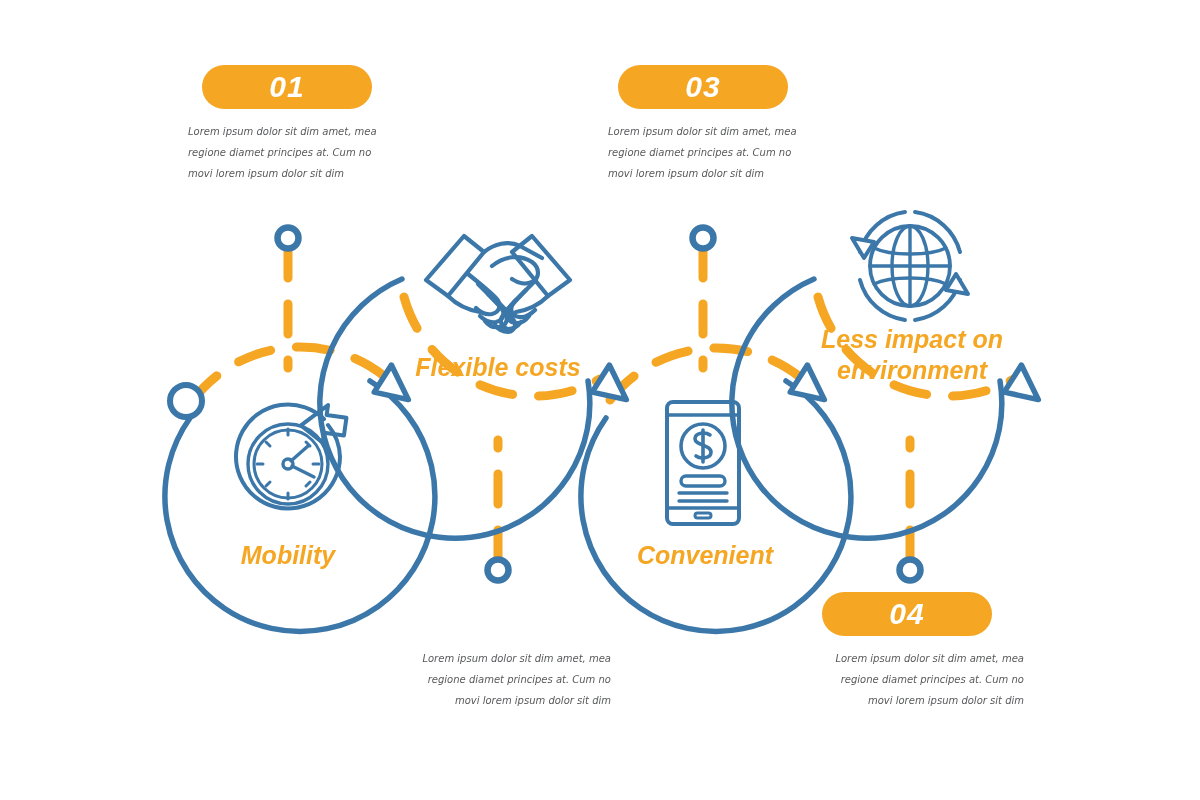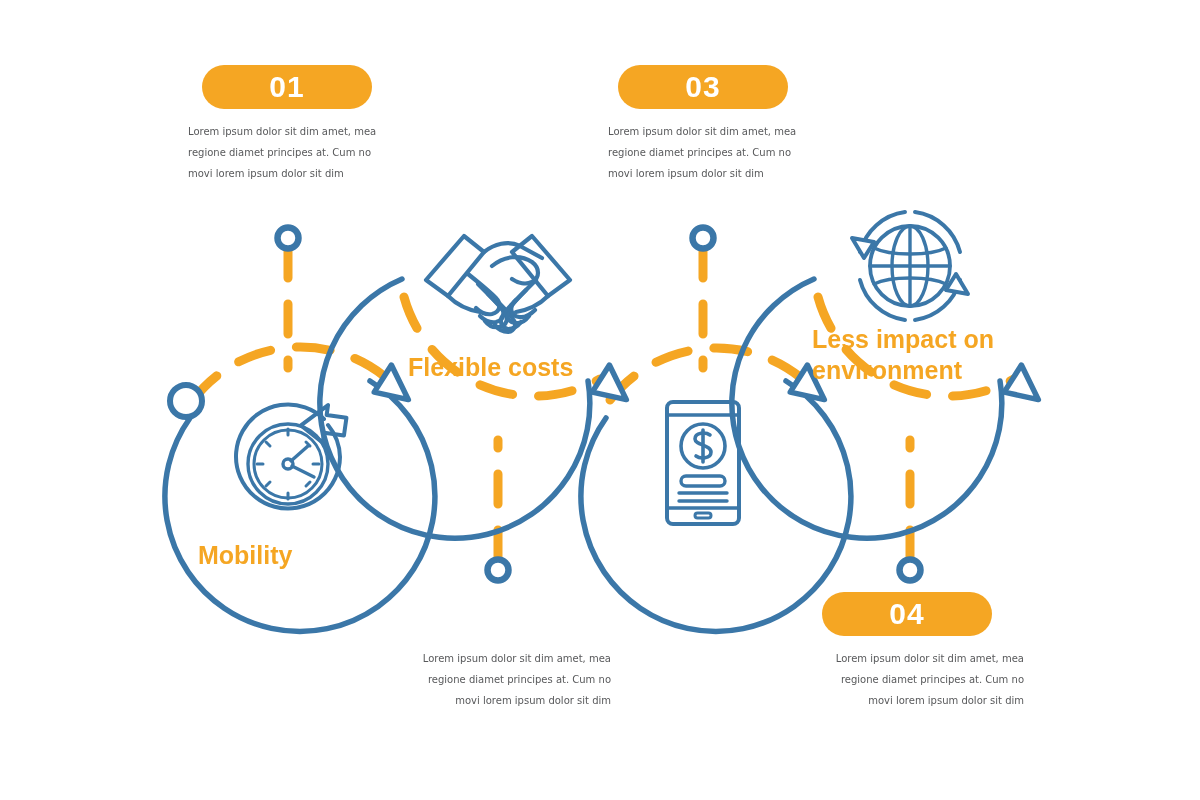--- a/index.html
+++ b/index.html
@@ -7,20 +7,21 @@
     margin: 0; padding: 0;
     width: 1200px; height: 800px;
     background: #ffffff;
     font-family: "Liberation Sans", sans-serif;
     overflow: hidden;
   }
   #stage {
     position: relative;
     width: 968px; height: 800px;
     background: #ffffff;
+    font-style: italic;
   }
   #artboard {
     position: absolute; inset: 0;
     width: 1200px; height: 800px;
   }
   .step-num {
     position: absolute;
     display: flex; align-items: center; justify-content: center;
     width: 170px; height: 44px;
     border-radius: 22px;
@@ -35,21 +36,21 @@
     width: 210px;
     color: #58595B;
     font-family: "DejaVu Sans", sans-serif;
     font-size: 10px;
     line-height: 21px;
   }
   .desc-left  { text-align: left; }
   .desc-right { text-align: right; }
   .circle-title {
     position: absolute;
-    text-align: left;
+    text-align: center;
     color: #F5A623;
     font-weight: bold;
     font-size: 25px;
     line-height: 31px;
     letter-spacing: 0px;
     white-space: pre-line;
   }
   #n01 { left: 202px; top: 65px; }
   #n02 { left: 418px; top: 592px; }
   #n03 { left: 618px; top: 65px; }
@@ -209,16 +210,17 @@
   <div class="step-num" id="n03">03</div>
   <div class="step-num" id="n04">04</div>
 
   <div class="step-desc desc-left" id="d01">Lorem ipsum dolor sit dim amet, mea regione diamet principes at. Cum no movi lorem ipsum dolor sit dim</div>
   <div class="step-desc desc-right" id="d02">Lorem ipsum dolor sit dim amet, mea regione diamet principes at. Cum no movi lorem ipsum dolor sit dim</div>
   <div class="step-desc desc-left" id="d03">Lorem ipsum dolor sit dim amet, mea regione diamet principes at. Cum no movi lorem ipsum dolor sit dim</div>
   <div class="step-desc desc-right" id="d04">Lorem ipsum dolor sit dim amet, mea regione diamet principes at. Cum no movi lorem ipsum dolor sit dim</div>
 
   <div class="circle-title" id="t02">Flexible costs</div>
   <div class="circle-title" id="t01">Mobility</div>
+  <div class="circle-title" id="t03">Convenient</div>
   <div class="circle-title" id="t04">Less impact on
 environment</div>
 
 </div>
 
 </body></html>

